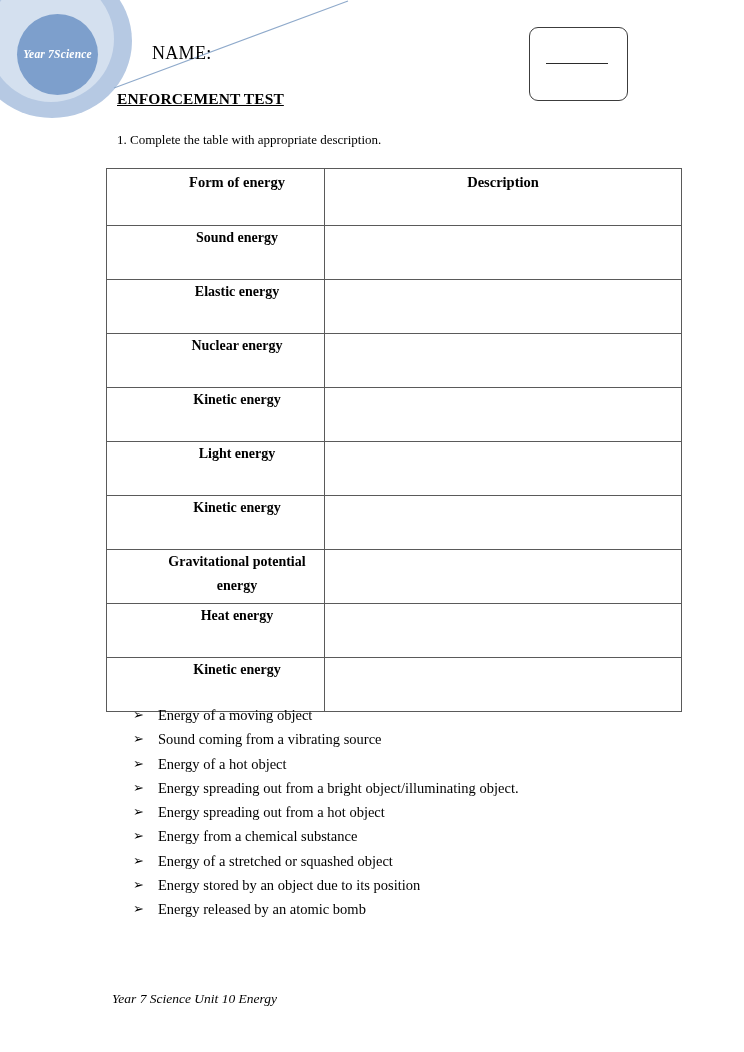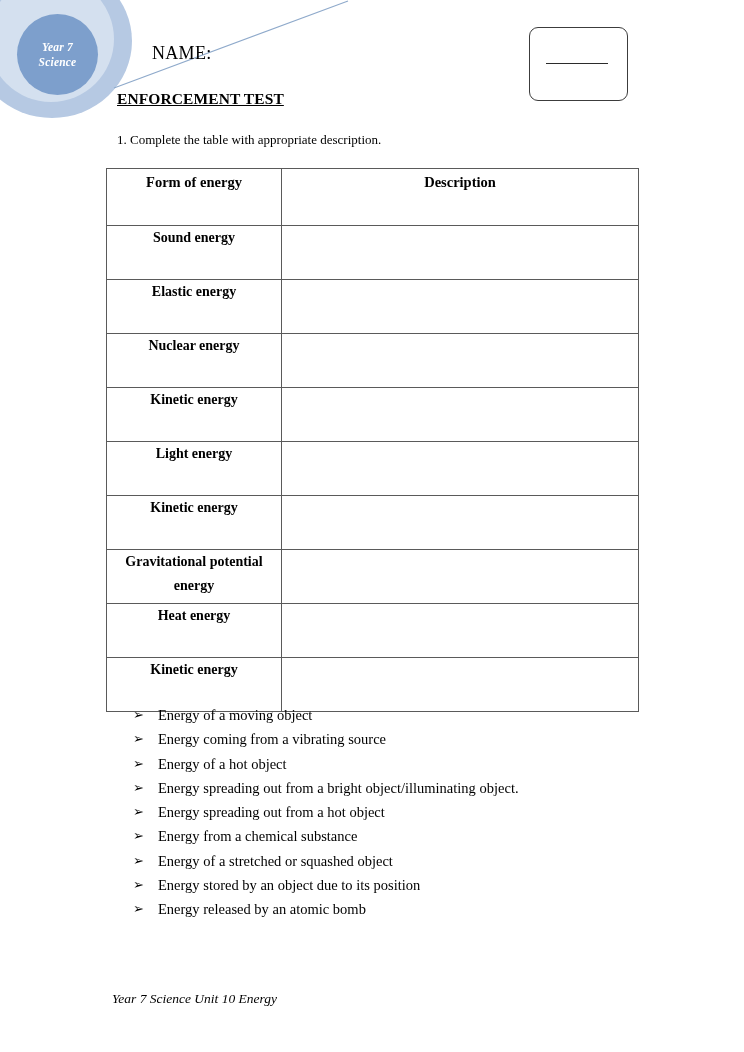--- a/index.html
+++ b/index.html
@@ -51,21 +51,21 @@
     height: 81px;
     background: #7d9fcc;
   }
   .logo-text {
     position: absolute;
     left: 17px;
     top: 14px;
     width: 81px;
     height: 81px;
     display: flex;
-    flex-direction: column;
+    flex-direction: row;
     align-items: center;
     justify-content: center;
     color: #ffffff;
     font-family: "Liberation Serif", serif;
     font-style: italic;
     font-weight: bold;
     font-size: 11.5px;
     line-height: 15px;
     letter-spacing: 0.2px;
   }
@@ -138,20 +138,21 @@
     table-layout: fixed;
   }
   #energy-table td, #energy-table th {
     border: 1px solid #5a5a5a;
     padding: 0;
     vertical-align: top;
     font-weight: bold;
   }
   #energy-table .col-form {
     width: 174px;
+    padding-left: 43px;
   }
   #energy-table .col-desc {
     width: 356px;
   }
   #energy-table thead th {
     height: 51px;
     font-size: 14.5px;
     font-weight: bold;
     text-align: center;
     padding-top: 5px;
@@ -278,21 +279,21 @@
   </tbody>
 </table>
 
 <ul id="answer-bank">
   <li>
     <span class="bullet-arrow">➢</span>
     <span>Energy of a moving object</span>
   </li>
   <li>
     <span class="bullet-arrow">➢</span>
-    <span>Energy coming from a vibrating source</span>
+    <span>Sound coming from a vibrating source</span>
   </li>
   <li>
     <span class="bullet-arrow">➢</span>
     <span>Energy of a hot object</span>
   </li>
   <li>
     <span class="bullet-arrow">➢</span>
     <span>Energy spreading out from a bright object/illuminating object.</span>
   </li>
   <li>

